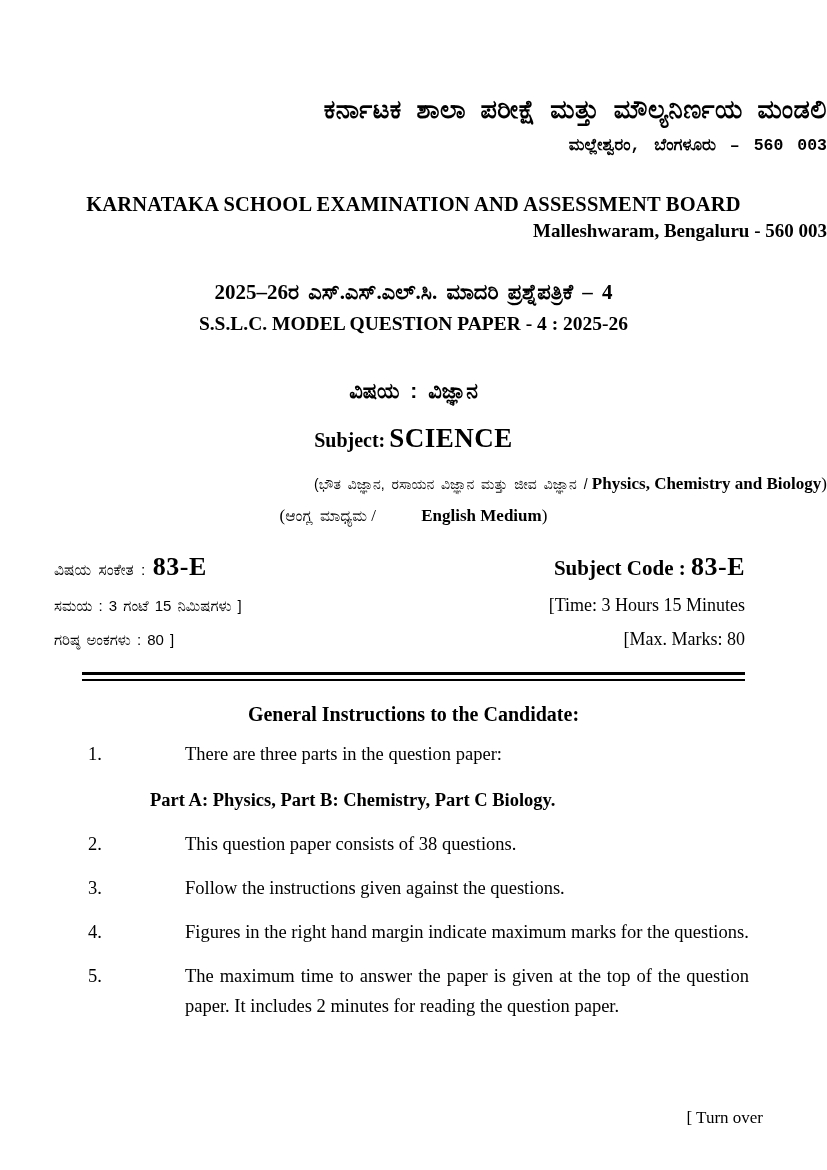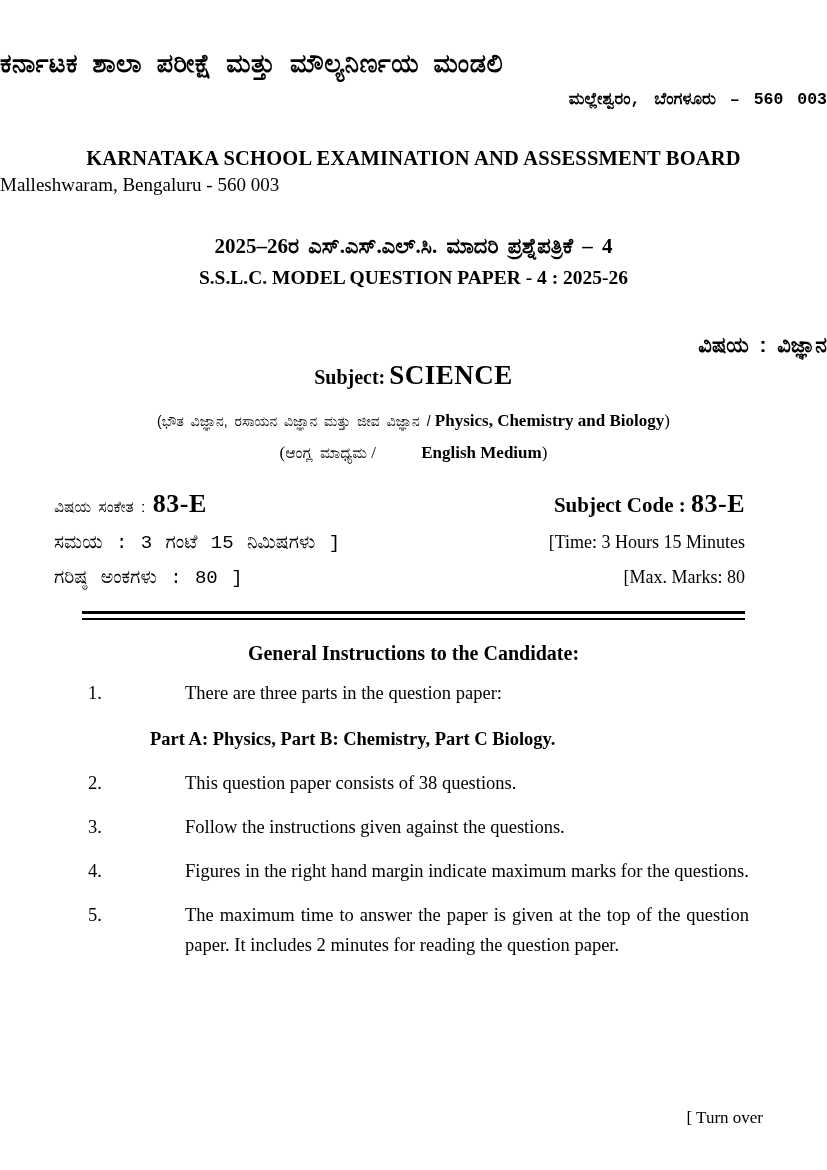--- a/index.html
+++ b/index.html
@@ -17,85 +17,85 @@
   }
 
   .page {
     position: absolute;
     inset: 0;
     padding: 0;
   }
 
   
   .hdr-kan-title {
-    text-align: left;
+    text-align: right;
     font-family: "Liberation Sans", "DejaVu Sans", sans-serif;
     font-weight: bold;
     font-size: 25.5px;
     letter-spacing: 0.5px;
     word-spacing: 7px;
-    margin-top: 49px;
+    margin-top: 95px;
     line-height: 1.15;
   }
   .hdr-kan-addr {
     text-align: right;
     font-family: Liberation Mono, monospace;
     font-weight: bold;
     font-size: 16.5px;
     word-spacing: 4px;
     margin-top: 12px;
   }
 
   .hdr-eng-board {
     text-align: center;
     font-weight: bold;
     font-size: 20.5px;
     margin-top: 38px;
     letter-spacing: 0.2px;
   }
   .hdr-eng-addr {
-    text-align: left;
-    font-weight: normal;
+    text-align: right;
+    font-weight: bold;
     font-size: 19px;
     margin-top: 4px;
   }
 
   .paper-kan {
     text-align: center;
     font-family: Liberation Serif, serif;
     font-weight: bold;
     font-size: 21px;
     word-spacing: 4px;
     margin-top: 38px;
   }
   .paper-eng {
     text-align: center;
     font-weight: bold;
     font-size: 19.5px;
     margin-top: 8px;
   }
 
   .subject-kan {
-    text-align: right;
+    text-align: center;
     font-family: "Liberation Sans", "DejaVu Sans", sans-serif;
     font-weight: bold;
     font-size: 21px;
     word-spacing: 5px;
     margin-top: 44px;
   }
   .subject-eng {
     text-align: center;
-    margin-top: 3px;
+    margin-top: 20px;
     font-weight: bold;
   }
   .subject-eng .lbl { font-size: 20px; }
   .subject-eng .val { font-size: 27px; letter-spacing: 0.5px; }
 
   .branch-line {
-    text-align: center;
+    text-align: right;
     margin-top: 20px;
     font-size: 17px;
   }
   .branch-line .kan {
     font-family: "Liberation Sans", "DejaVu Sans", sans-serif;
     font-size: 14px;
     word-spacing: 3px;
   }
   .branch-line .eng { font-weight: bold; font-size: 17px; }
 
@@ -137,22 +137,22 @@
   .code-eng {
     font-weight: bold;
     font-size: 21px;
   }
   .code-eng .num {
     font-size: 26px;
     letter-spacing: 0.5px;
   }
 
   .time-kan, .marks-kan {
-    font-family: Liberation Mono, monospace;
-    font-size: 19px;
+    font-family: Liberation Sans, sans-serif;
+    font-size: 15px;
     word-spacing: 2px;
   }
   .time-eng, .marks-eng {
     font-size: 18px;
   }
 
   
   .divider {
     margin: 22px 82px 0 82px;
     height: 9px;

